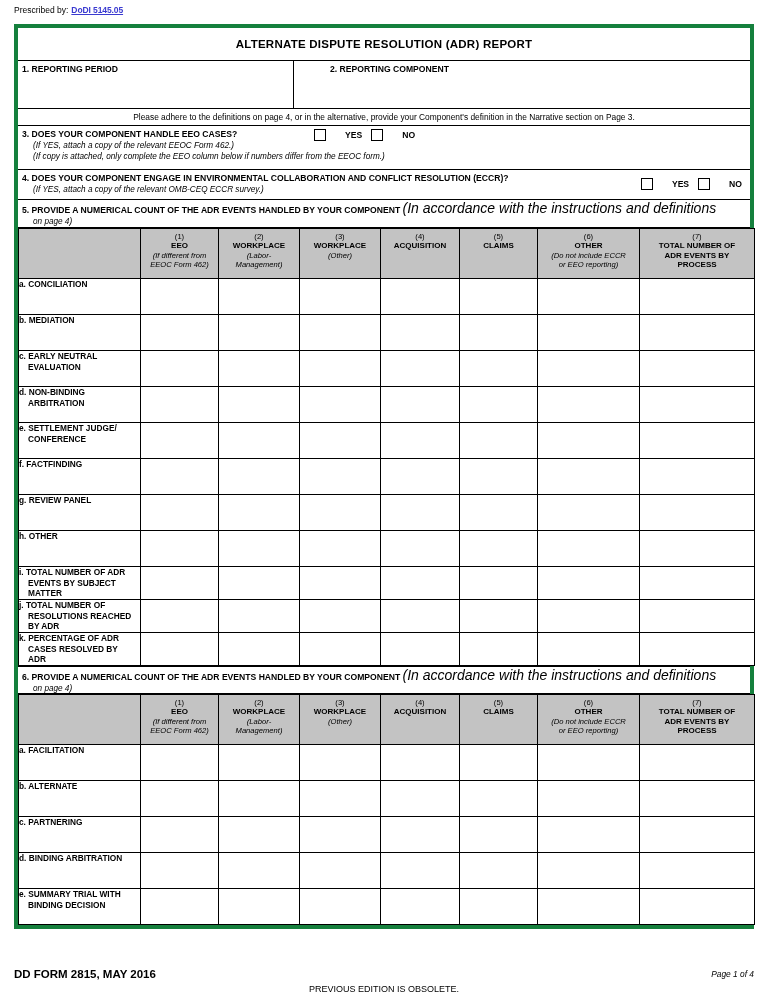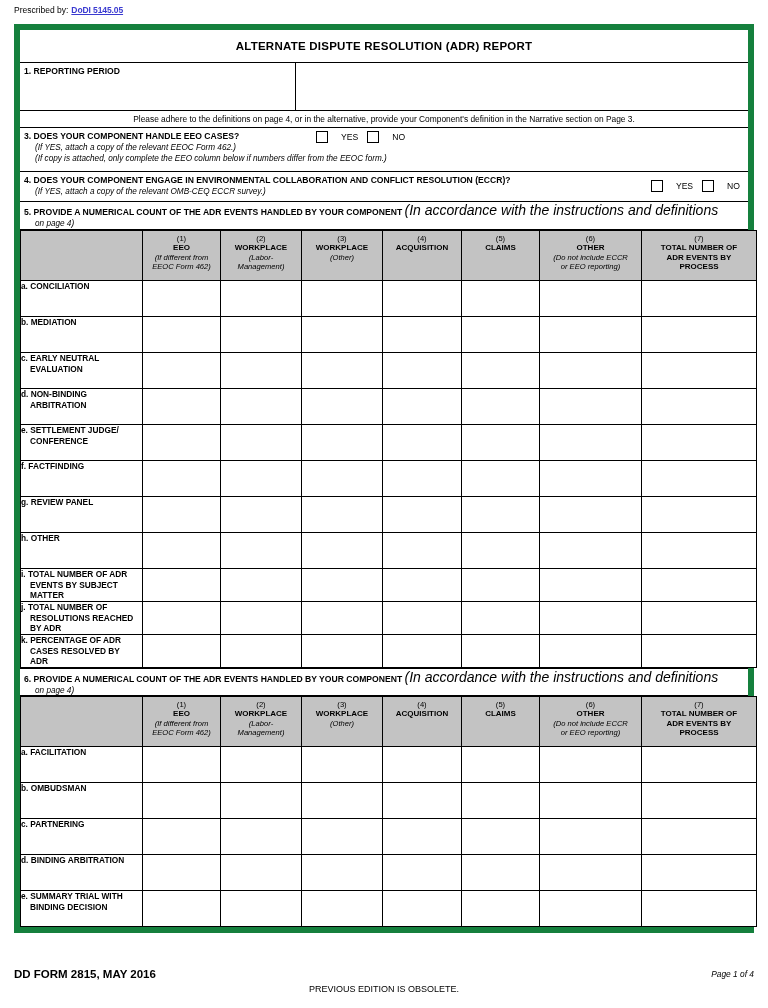--- a/index.html
+++ b/index.html
@@ -32,21 +32,21 @@
     margin-left: 3px;
     font-weight: bold;
     letter-spacing: -0.1px;
   }
 
   
   .form-frame {
     position: absolute;
     left: 14px; top: 24px;
     width: 740px;
-    border: 6px solid #15803d;
+    border: 4px solid #15803d;
     background: #fff;
   }
 
   
   .title-bar {
     height: 33px;
     display: flex;
     align-items: center;
     justify-content: center;
     border-bottom: 1.5px solid #000;
@@ -121,22 +121,22 @@
   .cb-group.q4pos { right: 8px; top: 8px; }
   .cb-item { display: flex; align-items: center; }
   .cb-box {
     width: 12px; height: 12px;
     border: 1.3px solid #000;
     background: #fff;
     display: inline-block;
   }
   .cb-label {
     font-size: 8.6px;
-    font-weight: normal;
-    margin-left: 13px;
+    font-weight: bold;
+    margin-left: 19px;
   }
 
   
   table.adr {
     width: 100%;
     border-collapse: collapse;
     table-layout: fixed;
   }
   table.adr td, table.adr th {
     border: 1px solid #000;
@@ -225,20 +225,24 @@
 
   <div class="form-frame">
 
     <div class="title-bar">
       <span class="title">ALTERNATE DISPUTE RESOLUTION (ADR) REPORT</span>
     </div>
 
     <div class="rep-row">
       <div class="rep-cell left">
         <span>1. REPORTING PERIOD</span>
+        <div></div>
+      </div>
+      <div class="rep-cell right">
+        <span>2. REPORTING COMPONENT</span>
         <div></div>
       </div>
     </div>
 
     <div class="note-row">
       <span>Please adhere to the definitions on page 4, or in the alternative, provide your Component's definition in the Narrative section on Page 3.</span>
     </div>
 
     <div class="q-row q3">
       <div class="q-main">3. DOES YOUR COMPONENT HANDLE EEO CASES?</div>
@@ -502,21 +506,21 @@
             <td class="rowlabel"><span>a. FACILITATION</span></td>
             <td class="datacell"></td>
             <td class="datacell"></td>
             <td class="datacell"></td>
             <td class="datacell"></td>
             <td class="datacell"></td>
             <td class="datacell"></td>
             <td class="datacell"></td>
           </tr>
           <tr class="t2row">
-            <td class="rowlabel"><span>b. OMBUDSMAN</span></td>
+            <td class="rowlabel"><span>b. ALTERNATE</span></td>
             <td class="datacell"></td>
             <td class="datacell"></td>
             <td class="datacell"></td>
             <td class="datacell"></td>
             <td class="datacell"></td>
             <td class="datacell"></td>
             <td class="datacell"></td>
           </tr>
           <tr class="t2row">
             <td class="rowlabel"><span>c. PARTNERING</span></td>

